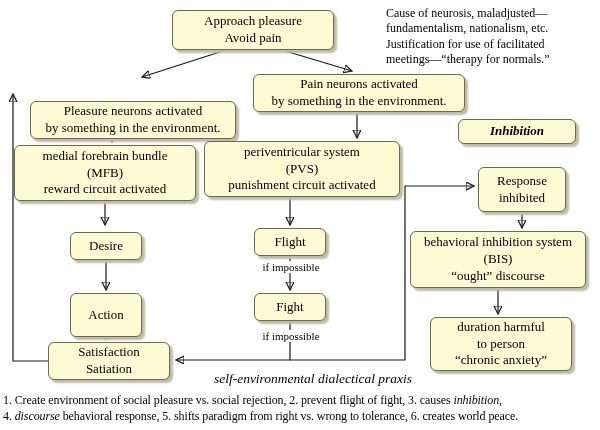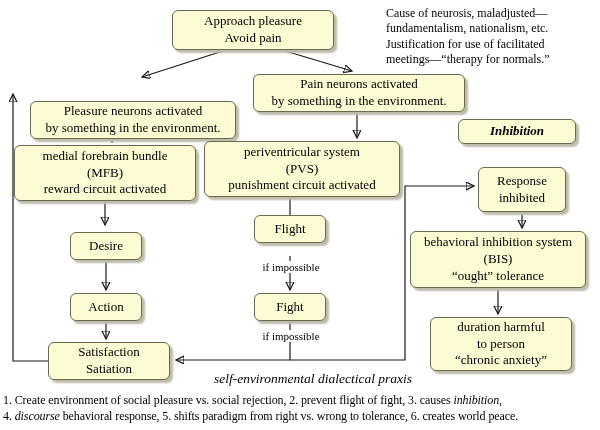--- a/index.html
+++ b/index.html
@@ -67,25 +67,25 @@
   <div class="box bold-italic" style="left:458px;top:119px;width:118px;height:25px;">Inhibition</div>
   <div class="box prewrap" style="left:14px;top:145px;width:182px;height:56px;">medial forebrain bundle
 (MFB)
 reward circuit activated</div>
   <div class="box prewrap" style="left:204px;top:141px;width:196px;height:56px;">periventricular system
 (PVS)
 punishment circuit activated</div>
   <div class="box prewrap" style="left:478px;top:167px;width:88px;height:45px;">Response
 inhibited</div>
   <div class="box" style="left:70px;top:232px;width:72px;height:28px;">Desire</div>
-  <div class="box" style="left:254px;top:215px;width:72px;height:28px;">Flight</div>
+  <div class="box" style="left:254px;top:228px;width:72px;height:28px;">Flight</div>
   <div class="box prewrap" style="left:410px;top:231px;width:176px;height:57px;">behavioral inhibition system
 (BIS)
-“ought” tolerance</div>
-  <div class="box" style="left:70px;top:293px;width:72px;height:28px;">Action</div>
+“ought” discourse</div>
+  <div class="box" style="left:70px;top:293px;width:72px;height:44px;">Action</div>
   <div class="box" style="left:254px;top:293px;width:72px;height:28px;">Fight</div>
   <div class="box prewrap" style="left:430px;top:317px;width:142px;height:54px;">duration harmful
 to person
 “chronic anxiety”</div>
   <div class="box prewrap" style="left:48px;top:342px;width:122px;height:38px;">Satisfaction
 Satiation</div>
 
   <div class="small-label" style="left:250px;top:261px;width:78px;">if impossible</div>
   <div class="small-label" style="left:250px;top:330px;width:78px;">if impossible</div>
 

